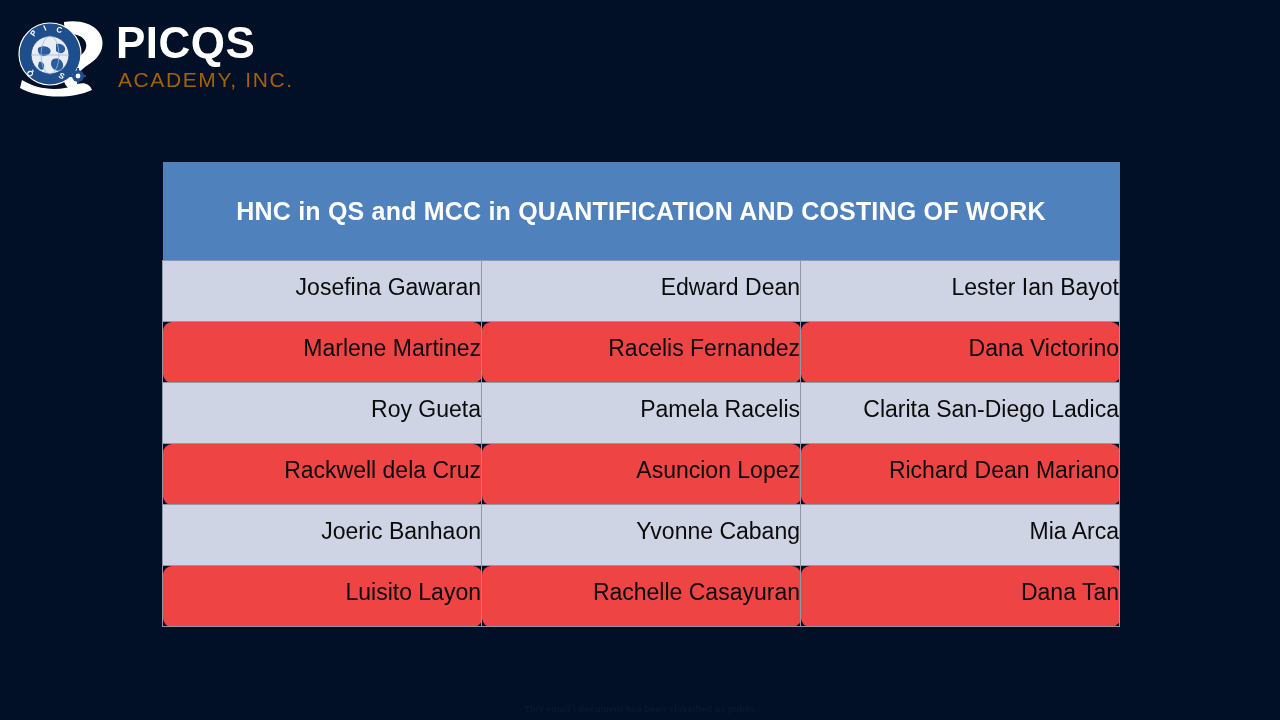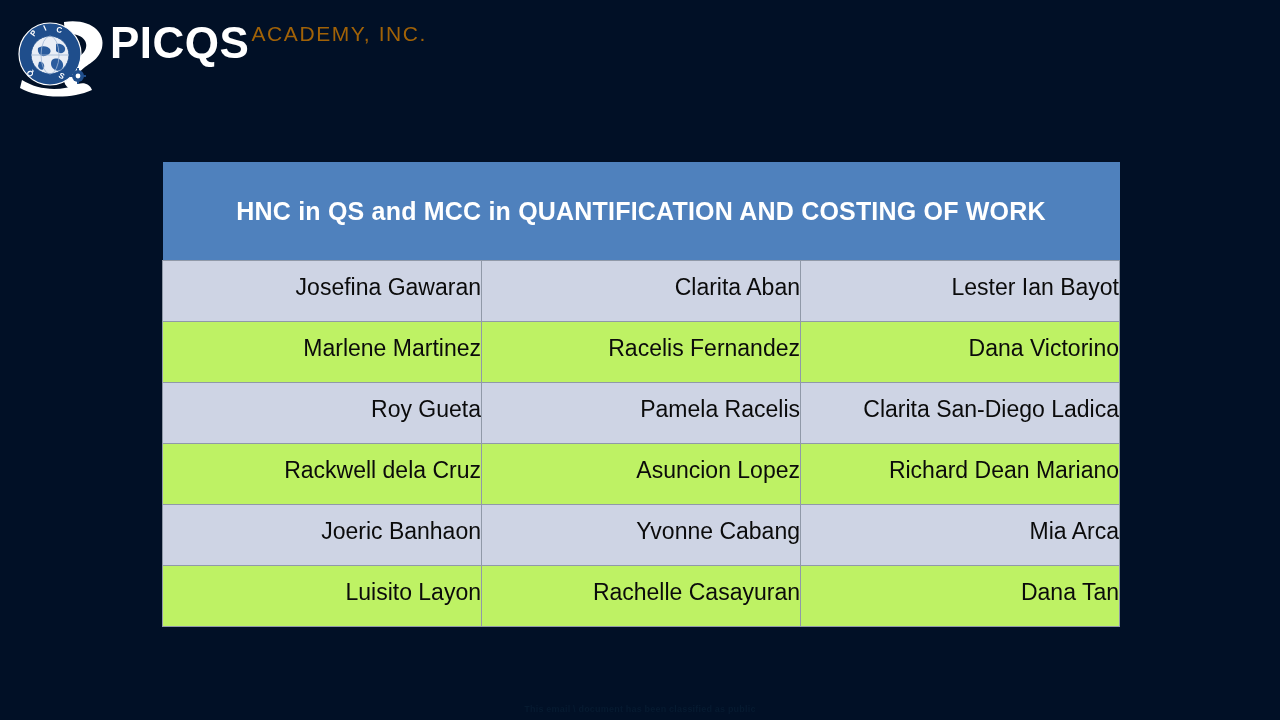--- a/index.html
+++ b/index.html
@@ -23,23 +23,24 @@
     display: flex;
     align-items: flex-start;
   }
   .logo-mark {
     width: 98px;
     height: 84px;
     position: relative;
     flex: 0 0 auto;
   }
   .logo-text {
+    margin-left: 6px;
     padding-top: 6px;
     display: flex;
-    flex-direction: row;
+    flex-direction: column;
     align-items: flex-start;
   }
   .brand-name {
     color: #ffffff;
     font-size: 44px;
     font-weight: bold;
     line-height: 46px;
     letter-spacing: 0.5px;
   }
   .brand-sub {
@@ -78,21 +79,21 @@
     height: 52px;
     padding: 0 0 8px 9px;
     border: 1px solid #9099a8;
     font-weight: normal;
     vertical-align: middle;
     overflow: hidden;
     white-space: nowrap;
     text-align: right;
   }
   .roster-table tr.band-a td { background: #ced4e4; }
-  .roster-table tr.band-b td { background: #bef264; }
+  .roster-table tr.band-b td { background: #ef4444; border-radius: 9px; }
   .col-1 { width: 319px; }
   .col-2 { width: 319px; }
   .col-3 { width: 319px; }
 
   
   .classification {
     position: absolute;
     left: 0;
     right: 0;
     bottom: 6px;
@@ -158,21 +159,21 @@
       <col class="col-3">
   </colgroup>
   <thead>
     <tr>
       <th class="title-cell" colspan="3">HNC in QS and MCC in QUANTIFICATION AND COSTING OF WORK</th>
     </tr>
   </thead>
   <tbody>
     <tr class="band-a">
       <td>Josefina Gawaran</td>
-      <td>Clarita Aban</td>
+      <td>Edward Dean</td>
       <td>Lester Ian Bayot</td>
     </tr>
     <tr class="band-b">
       <td>Marlene Martinez</td>
       <td>Racelis Fernandez</td>
       <td>Dana Victorino</td>
     </tr>
     <tr class="band-a">
       <td>Roy Gueta</td>
       <td>Pamela Racelis</td>

